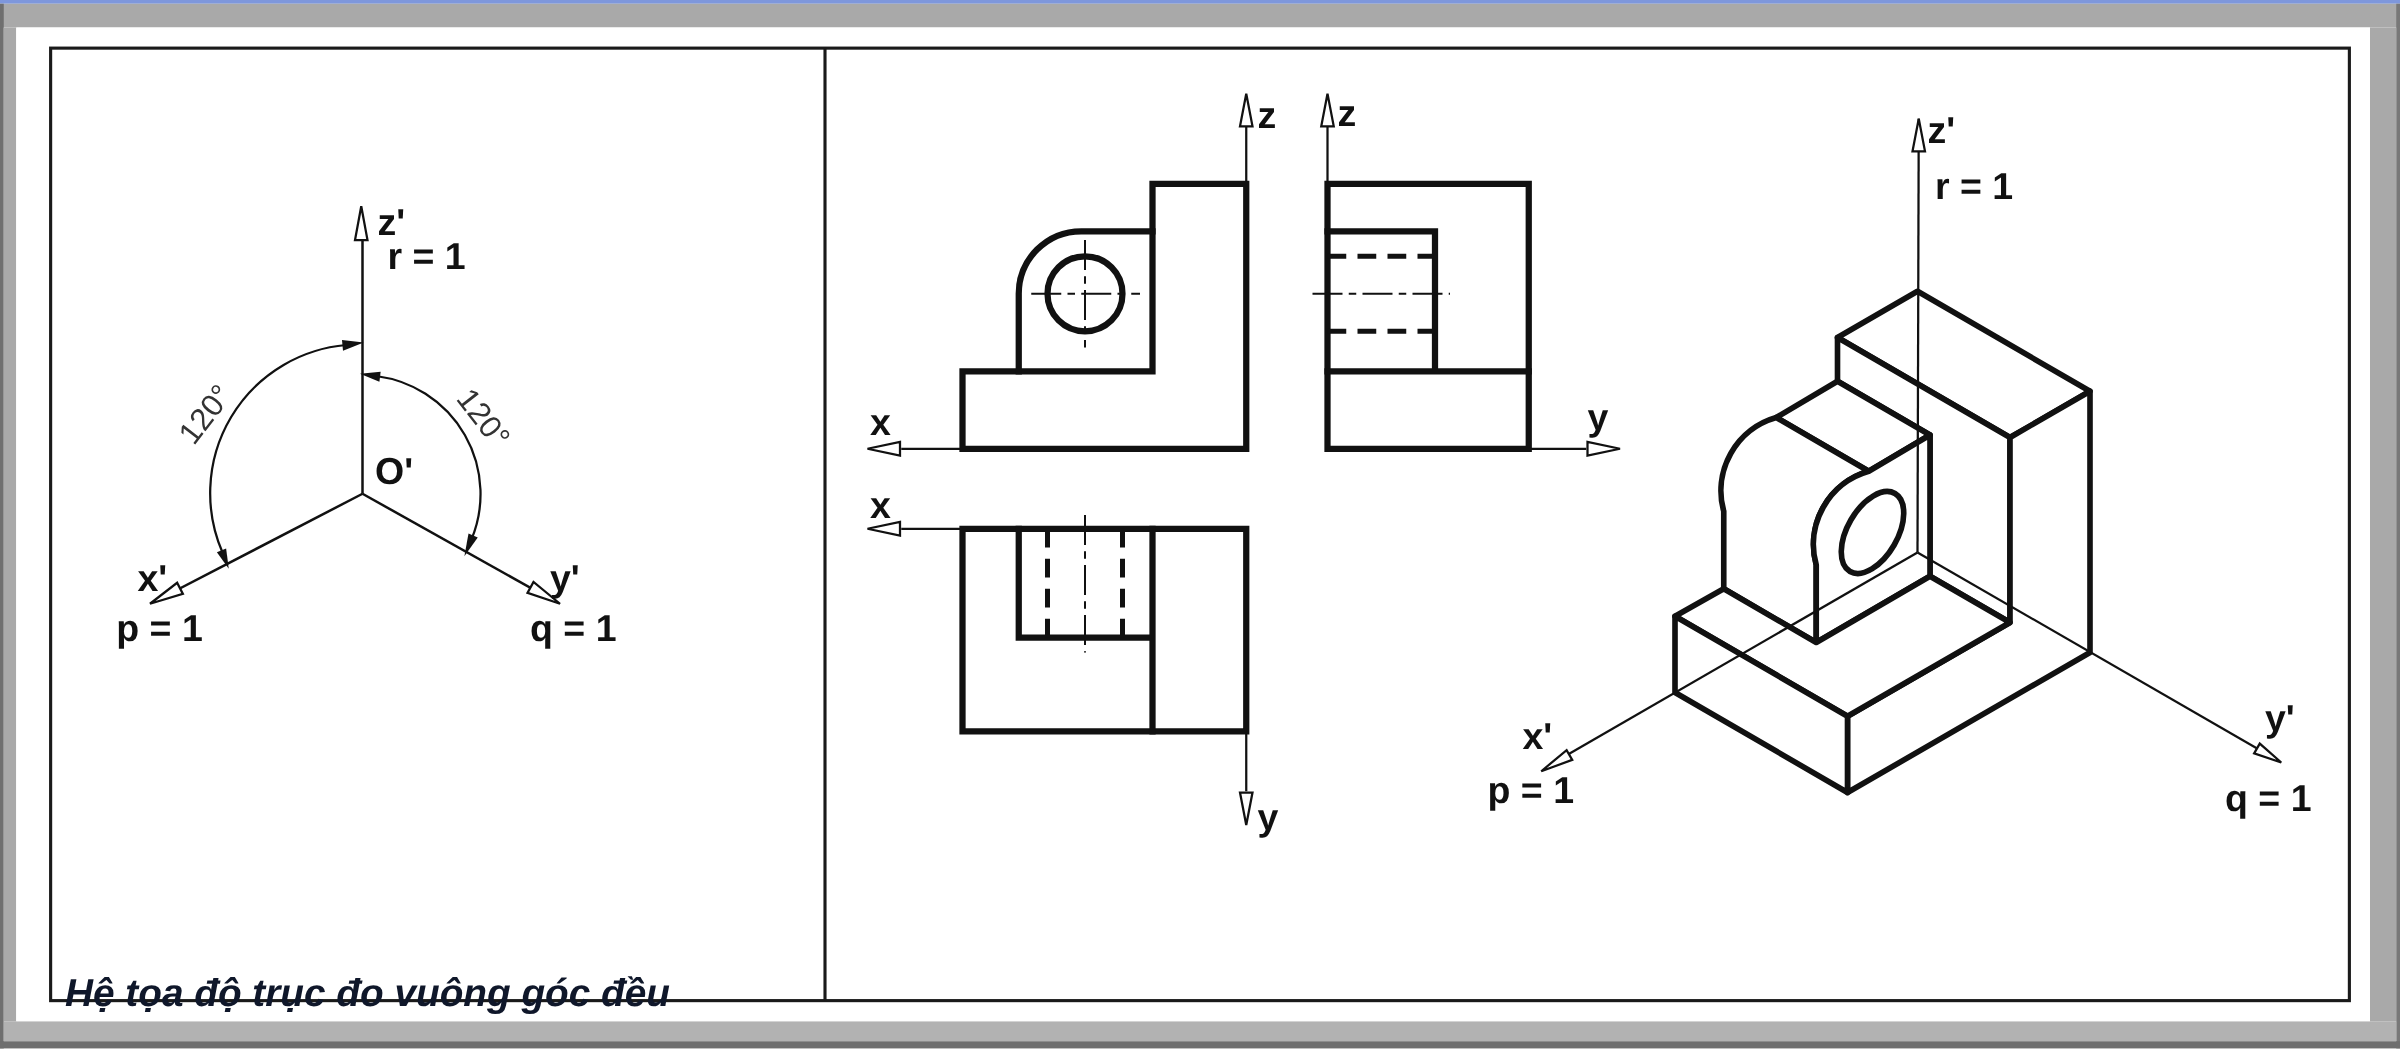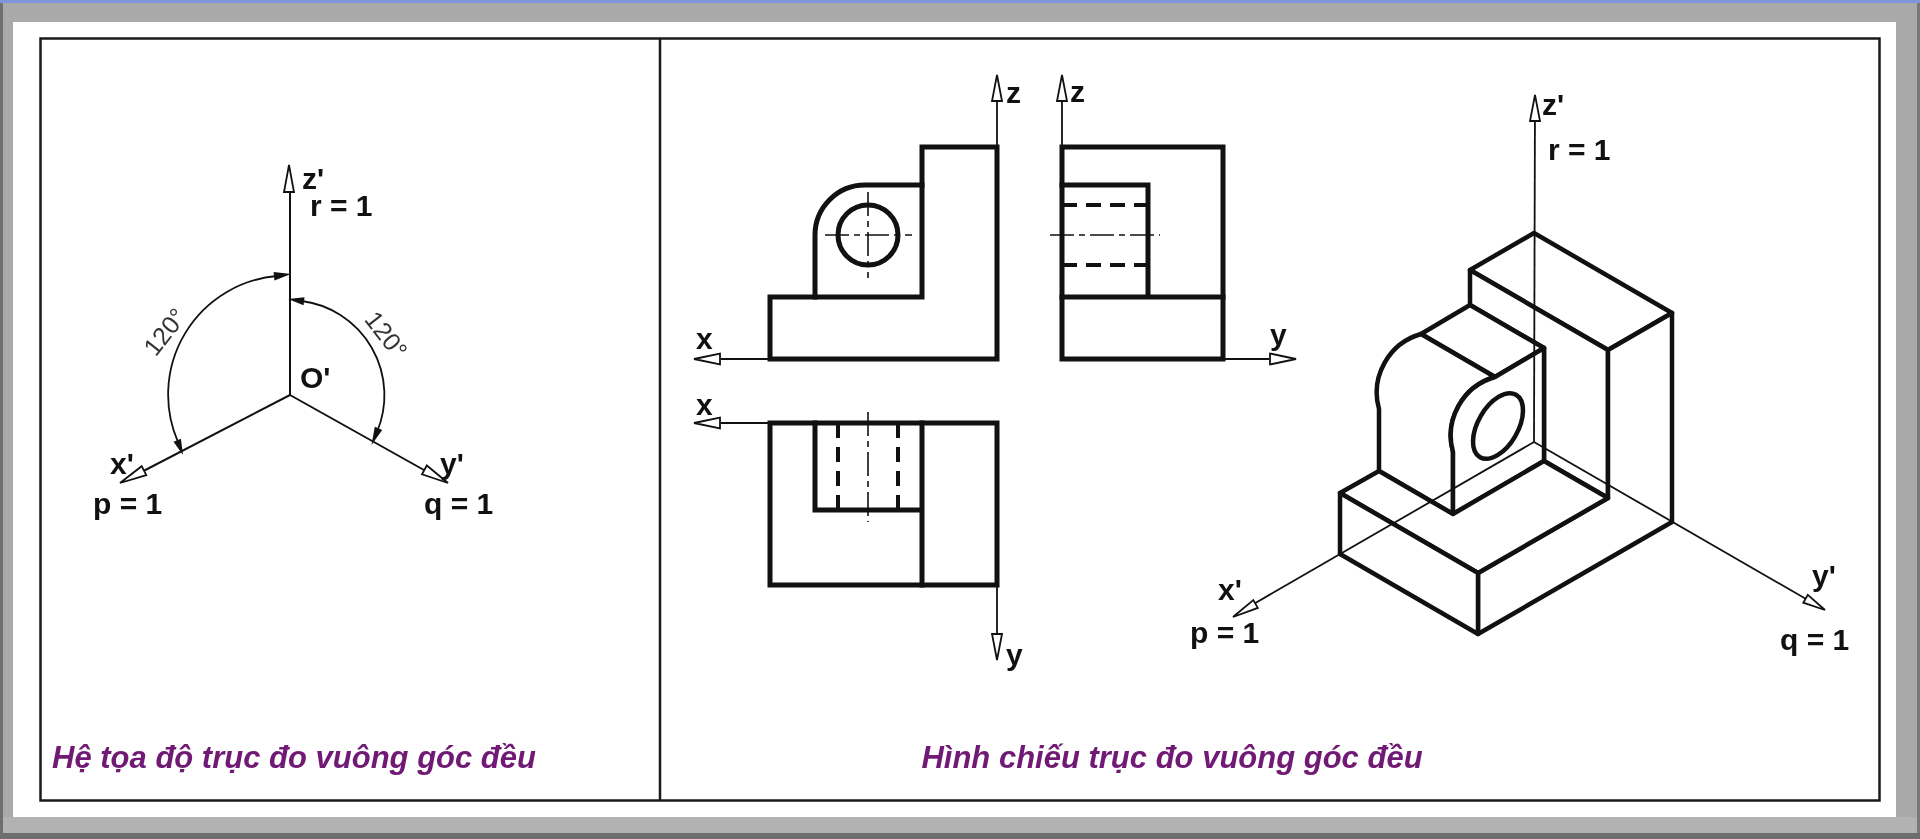--- a/index.html
+++ b/index.html
@@ -24,21 +24,21 @@
   .iso-face{fill:#ffffff;stroke:#111;stroke-width:4.5;stroke-linejoin:round;stroke-linecap:round;}
   .thin{stroke:#111;stroke-width:1.8;fill:none;}
   .med{stroke:#111;stroke-width:2;fill:none;}
   .hid{stroke:#111;stroke-width:4;fill:none;stroke-dasharray:15 9;}
   .cl{stroke:#111;stroke-width:1.6;fill:none;stroke-dasharray:24 5 6 5;}
   .oarrow{fill:#ffffff;stroke:#111;stroke-width:1.8;stroke-linejoin:miter;}
   .farrow{fill:#111;stroke:none;}
 
   .lbl{position:absolute;font-weight:bold;font-size:30px;color:#111;line-height:1;white-space:nowrap;}
   .angle{position:absolute;font-weight:400;font-size:25px;color:#333;line-height:1;white-space:nowrap;}
-  .caption{position:absolute;top:740px;font-size:31px;font-weight:bold;font-style:italic;color:#701a75;
+  .caption{position:absolute;top:777px;font-size:31px;font-weight:bold;font-style:italic;color:#0f172a;
            transform:translateX(-50%);white-space:nowrap;}
 </style>
 </head>
 <body>
 
 <div id="stage">
 
   <div class="f" id="f-blue"></div>
   <div class="f" id="f-top"></div>
   <div class="f" id="f-left-dark"></div>
@@ -140,15 +140,14 @@
   <div class="lbl" style="left:1006px;top:640px;">y</div>
 
   <div class="lbl" style="left:1542px;top:90px;">z'</div>
   <div class="lbl" style="left:1548px;top:135px;">r = 1</div>
   <div class="lbl" style="left:1218px;top:575px;">x'</div>
   <div class="lbl" style="left:1190px;top:618px;">p = 1</div>
   <div class="lbl" style="left:1812px;top:561px;">y'</div>
   <div class="lbl" style="left:1780px;top:625px;">q = 1</div>
 
   <div class="caption" style="left:294px;">Hệ tọa độ trục đo vuông góc đều</div>
-  <div class="caption" style="left:1172px;">Hình chiếu trục đo vuông góc đều</div>
 
 </div>
 
 </body></html>

